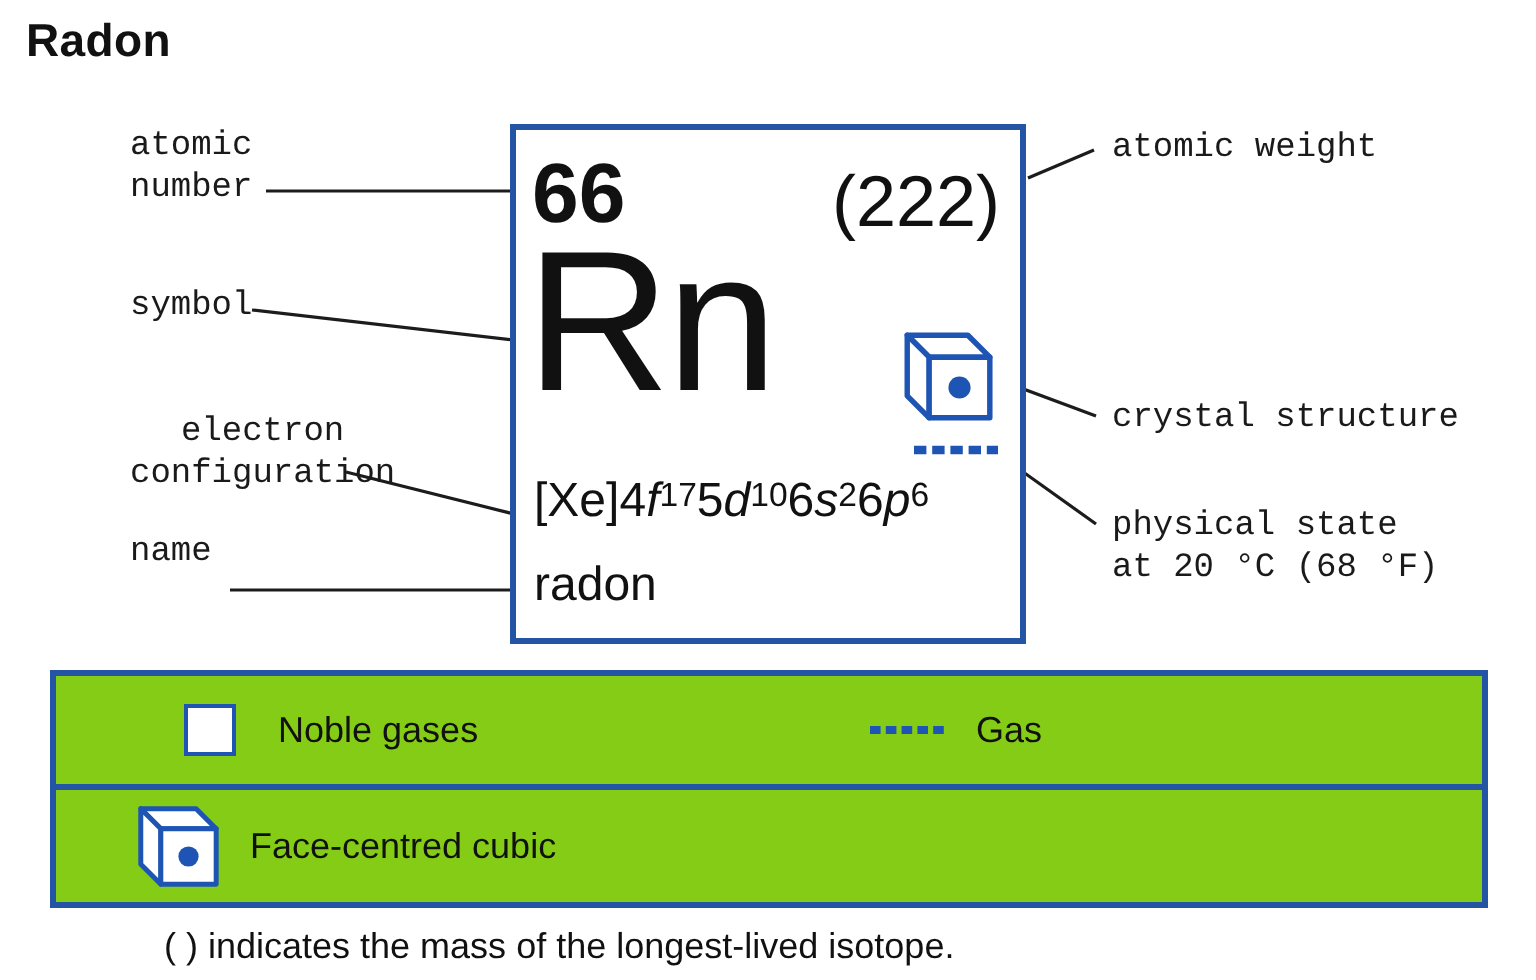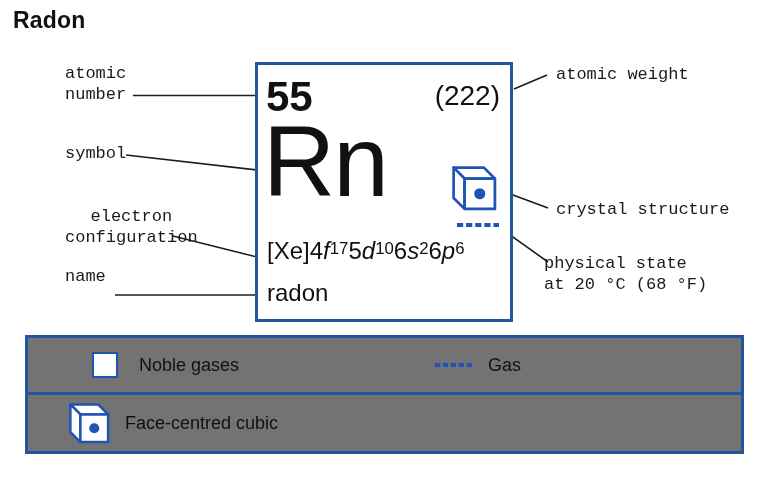--- a/index.html
+++ b/index.html
@@ -9,31 +9,31 @@
 
   .page-title { position: absolute; left: 13px; top: 7px; font-size: 23px; font-weight: bold; color: #111; letter-spacing: 0.2px; }
 
   .connectors { position: absolute; left: 0; top: 0; width: 768px; height: 490px; pointer-events: none; }
 
   .lbl { position: absolute; font-size: 17px; line-height: 21px; color: #1a1a1a; font-family: Liberation Mono, monospace; }
 
   
   .card { position: absolute; left: 255px; top: 62px; width: 258px; height: 260px; border: 3px solid #2355a4; background: #fff; }
   .card .atomic-number { position: absolute; left: 8px; top: 9px; font-size: 42px; font-weight: bold; line-height: 1.1; color: #111; }
-  .card .atomic-weight { position: absolute; right: 10px; top: 16px; font-size: 28px; line-height: 1.1; color: #111; }
+  .card .atomic-weight { position: absolute; right: 10px; top: 16px; font-size: 36px; line-height: 1.1; color: #111; }
   .card .symbol { position: absolute; left: 5px; top: 46px; font-size: 100px; font-weight: normal; line-height: 1; letter-spacing: -2px; color: #111; }
   .card .cube-icon { position: absolute; left: 193px; top: 100px; }
   .card .gas-dashes { position: absolute; left: 197px; top: 156px; }
   .card .econfig { position: absolute; left: 9px; top: 172px; font-size: 24px; line-height: 1.2; color: #111; white-space: nowrap; }
   .card .econfig sup { font-size: 70%; vertical-align: baseline; position: relative; top: -0.27em; line-height: 0; }
   .card .econfig i { font-style: italic; }
   .card .el-name { position: absolute; left: 9px; top: 214px; font-size: 24px; line-height: 1.2; color: #111; }
 
   
-  .legend { position: absolute; left: 25px; top: 335px; width: 719px; height: 119px; border: 3px solid #2355a4; background: #737373; display: flex; flex-direction: column; }
+  .legend { position: absolute; left: 25px; top: 335px; width: 719px; height: 119px; border: 3px solid #2355a4; background: #84cc16; display: flex; flex-direction: column; }
   .legend-row1 { position: relative; height: 57px; border-bottom: 3px solid #2355a4; display: flex; align-items: center; padding-left: 64px; }
   .legend-row2 { position: relative; flex: 1; display: flex; align-items: center; padding-left: 40px; }
   .legend-text { font-size: 18px; color: #111; }
   .swatch-square { display: inline-block; width: 26px; height: 26px; border: 2.5px solid #1e55b4; background: #fff; margin-right: 21px; }
   .gas-group { position: absolute; left: 406px; top: 0; height: 100%; display: flex; align-items: center; }
   .gas-group svg { margin-right: 14px; }
   .legend-row2 .cube-wrap { margin-right: 15px; display: inline-flex; }
 
   .note { position: absolute; left: 82px; top: 463px; font-size: 18px; color: #111; }
 </style>
@@ -62,27 +62,27 @@
   </div>
   <div class="lbl" style="left:65px; top:143px;">symbol</div>
   <div class="lbl" style="left:65px; top:206px;text-align:center;">
     <div>electron</div>
     <div>configuration</div>
   </div>
   <div class="lbl" style="left:65px; top:266px;">name</div>
 
   <div class="lbl" style="left:556px; top:64px;">atomic weight</div>
   <div class="lbl" style="left:556px; top:199px;">crystal structure</div>
-  <div class="lbl" style="left:544px; top:253px;">
+  <div class="lbl" style="left:556px; top:253px;">
     <div>physical state</div>
     <div>at 20 °C (68 °F)</div>
   </div>
 
   <div class="card">
-    <div class="atomic-number">55</div>
+    <div class="atomic-number">66</div>
     <div class="atomic-weight">(222)</div>
     <div class="symbol">Rn</div>
 
     <svg class="cube-icon" width="46" height="46" viewBox="0 0 44 44">
       <g stroke="#1e55b4" stroke-width="2.6" fill="#ffffff" stroke-linejoin="round">
         <path d="M13,13 L42,13 L31.5,2.5 L2.5,2.5 Z"></path>
         <path d="M13,13 L13,42 L2.5,31.5 L2.5,2.5 Z"></path>
         <rect x="13" y="13" width="29" height="29"></rect>
       </g>
       <circle cx="27.5" cy="27.5" r="5.3" fill="#1e55b4"></circle>
@@ -116,14 +116,15 @@
             <path d="M13,13 L13,42 L2.5,31.5 L2.5,2.5 Z"></path>
             <rect x="13" y="13" width="29" height="29"></rect>
           </g>
           <circle cx="27.5" cy="27.5" r="5.3" fill="#1e55b4"></circle>
         </svg>
       </span>
       <span class="legend-text">Face-centred cubic</span>
     </div>
   </div>
 
+  <div class="note">( ) indicates the mass of the longest-lived isotope.</div>
 
 </div>
 
 </body></html>

